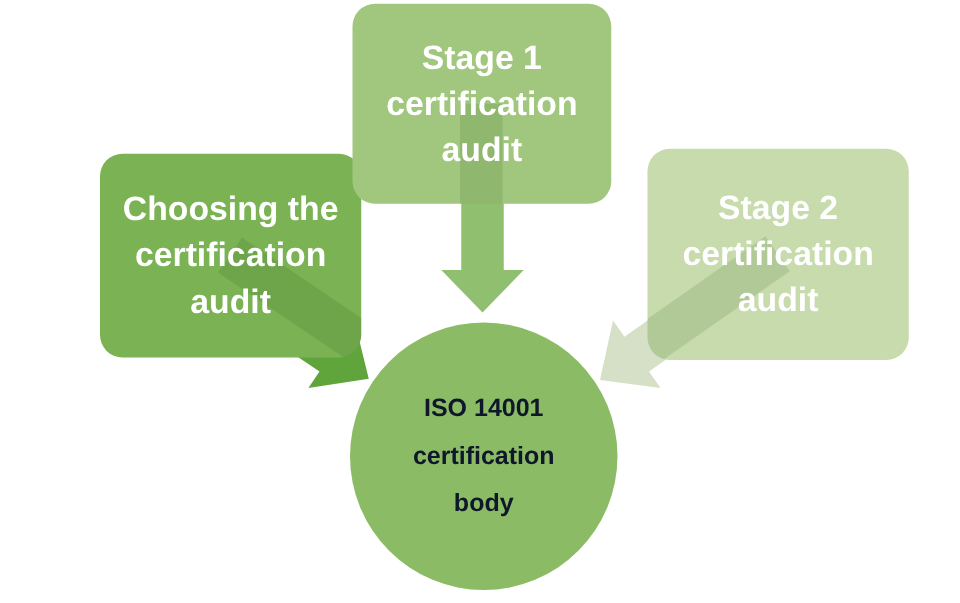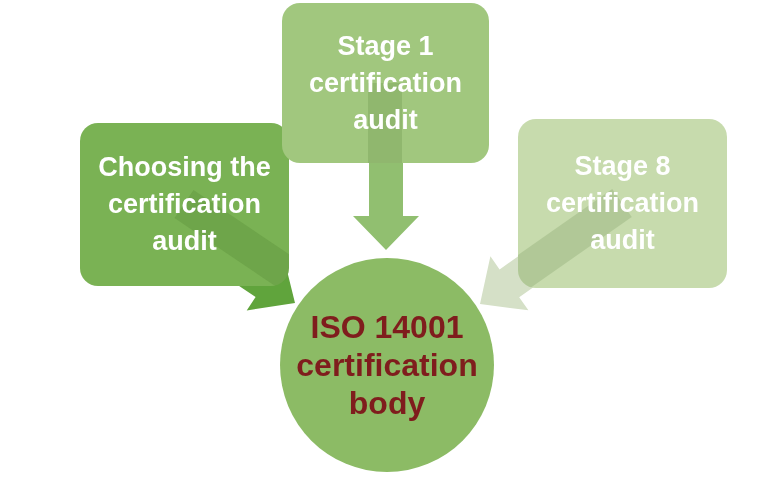--- a/index.html
+++ b/index.html
@@ -51,23 +51,23 @@
     position: absolute;
     z-index: 3;
     left: 280px; top: 258px;
     width: 214px; height: 214px;
     border-radius: 50%;
     display: flex;
     flex-direction: column;
     align-items: center;
     justify-content: center;
     text-align: center;
-    color: #7f1d1d;
+    color: #0f172a;
     font-weight: bold;
-    font-size: 32px;
+    font-size: 20px;
     line-height: 38px;
   }
 </style>
 </head>
 <body>
 
 <div class="canvas">
 
   <svg class="arrow-layer" width="768" height="482" viewBox="0 0 768 482">
     <polygon points="156.4,189.9 274.4,268.9 283.3,255.6 295,303 246.7,310.4 255.6,297.1 137.6,218.1" fill="#60a43c"></polygon>
@@ -89,21 +89,21 @@
     <div class="label">
       <div>Stage 1</div>
       <div>certification</div>
       <div>audit</div>
     </div>
   </div>
 
   <div class="box box-right" style="background: rgb(199, 219, 173);">
     <div class="stripe stripe-right"></div>
     <div class="label">
-      <div>Stage 8</div>
+      <div>Stage 2</div>
       <div>certification</div>
       <div>audit</div>
     </div>
   </div>
 
   <div class="circle" style="background: rgb(140, 187, 101);">
     <div class="label">
       <div>ISO 14001</div>
       <div>certification</div>
       <div>body</div>

